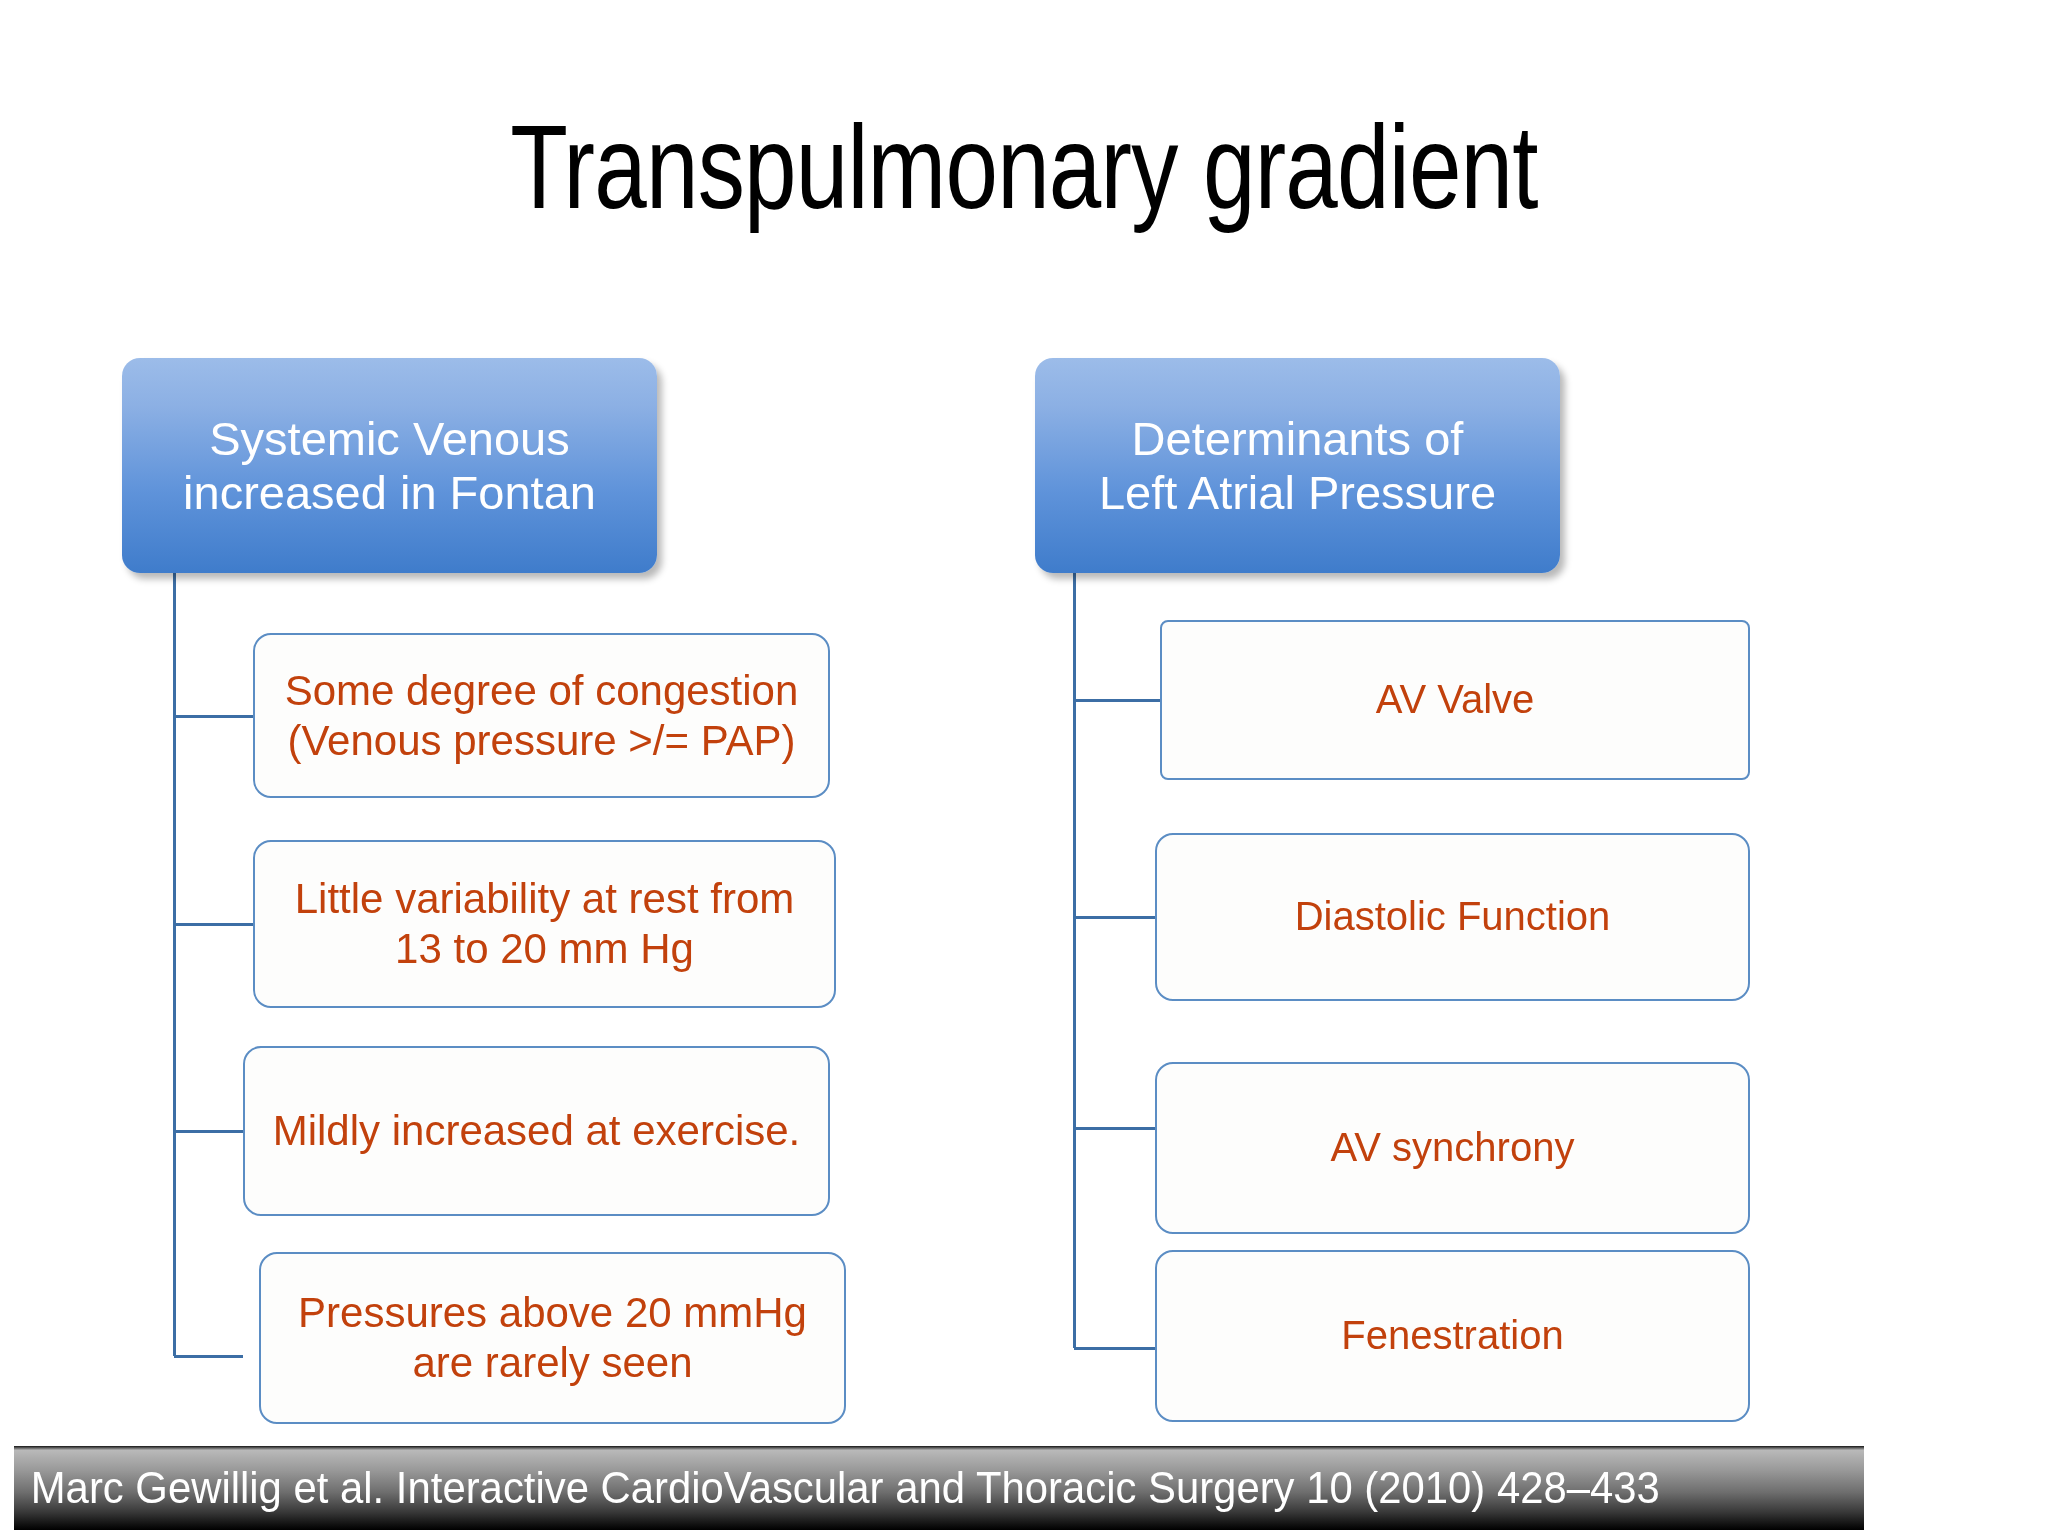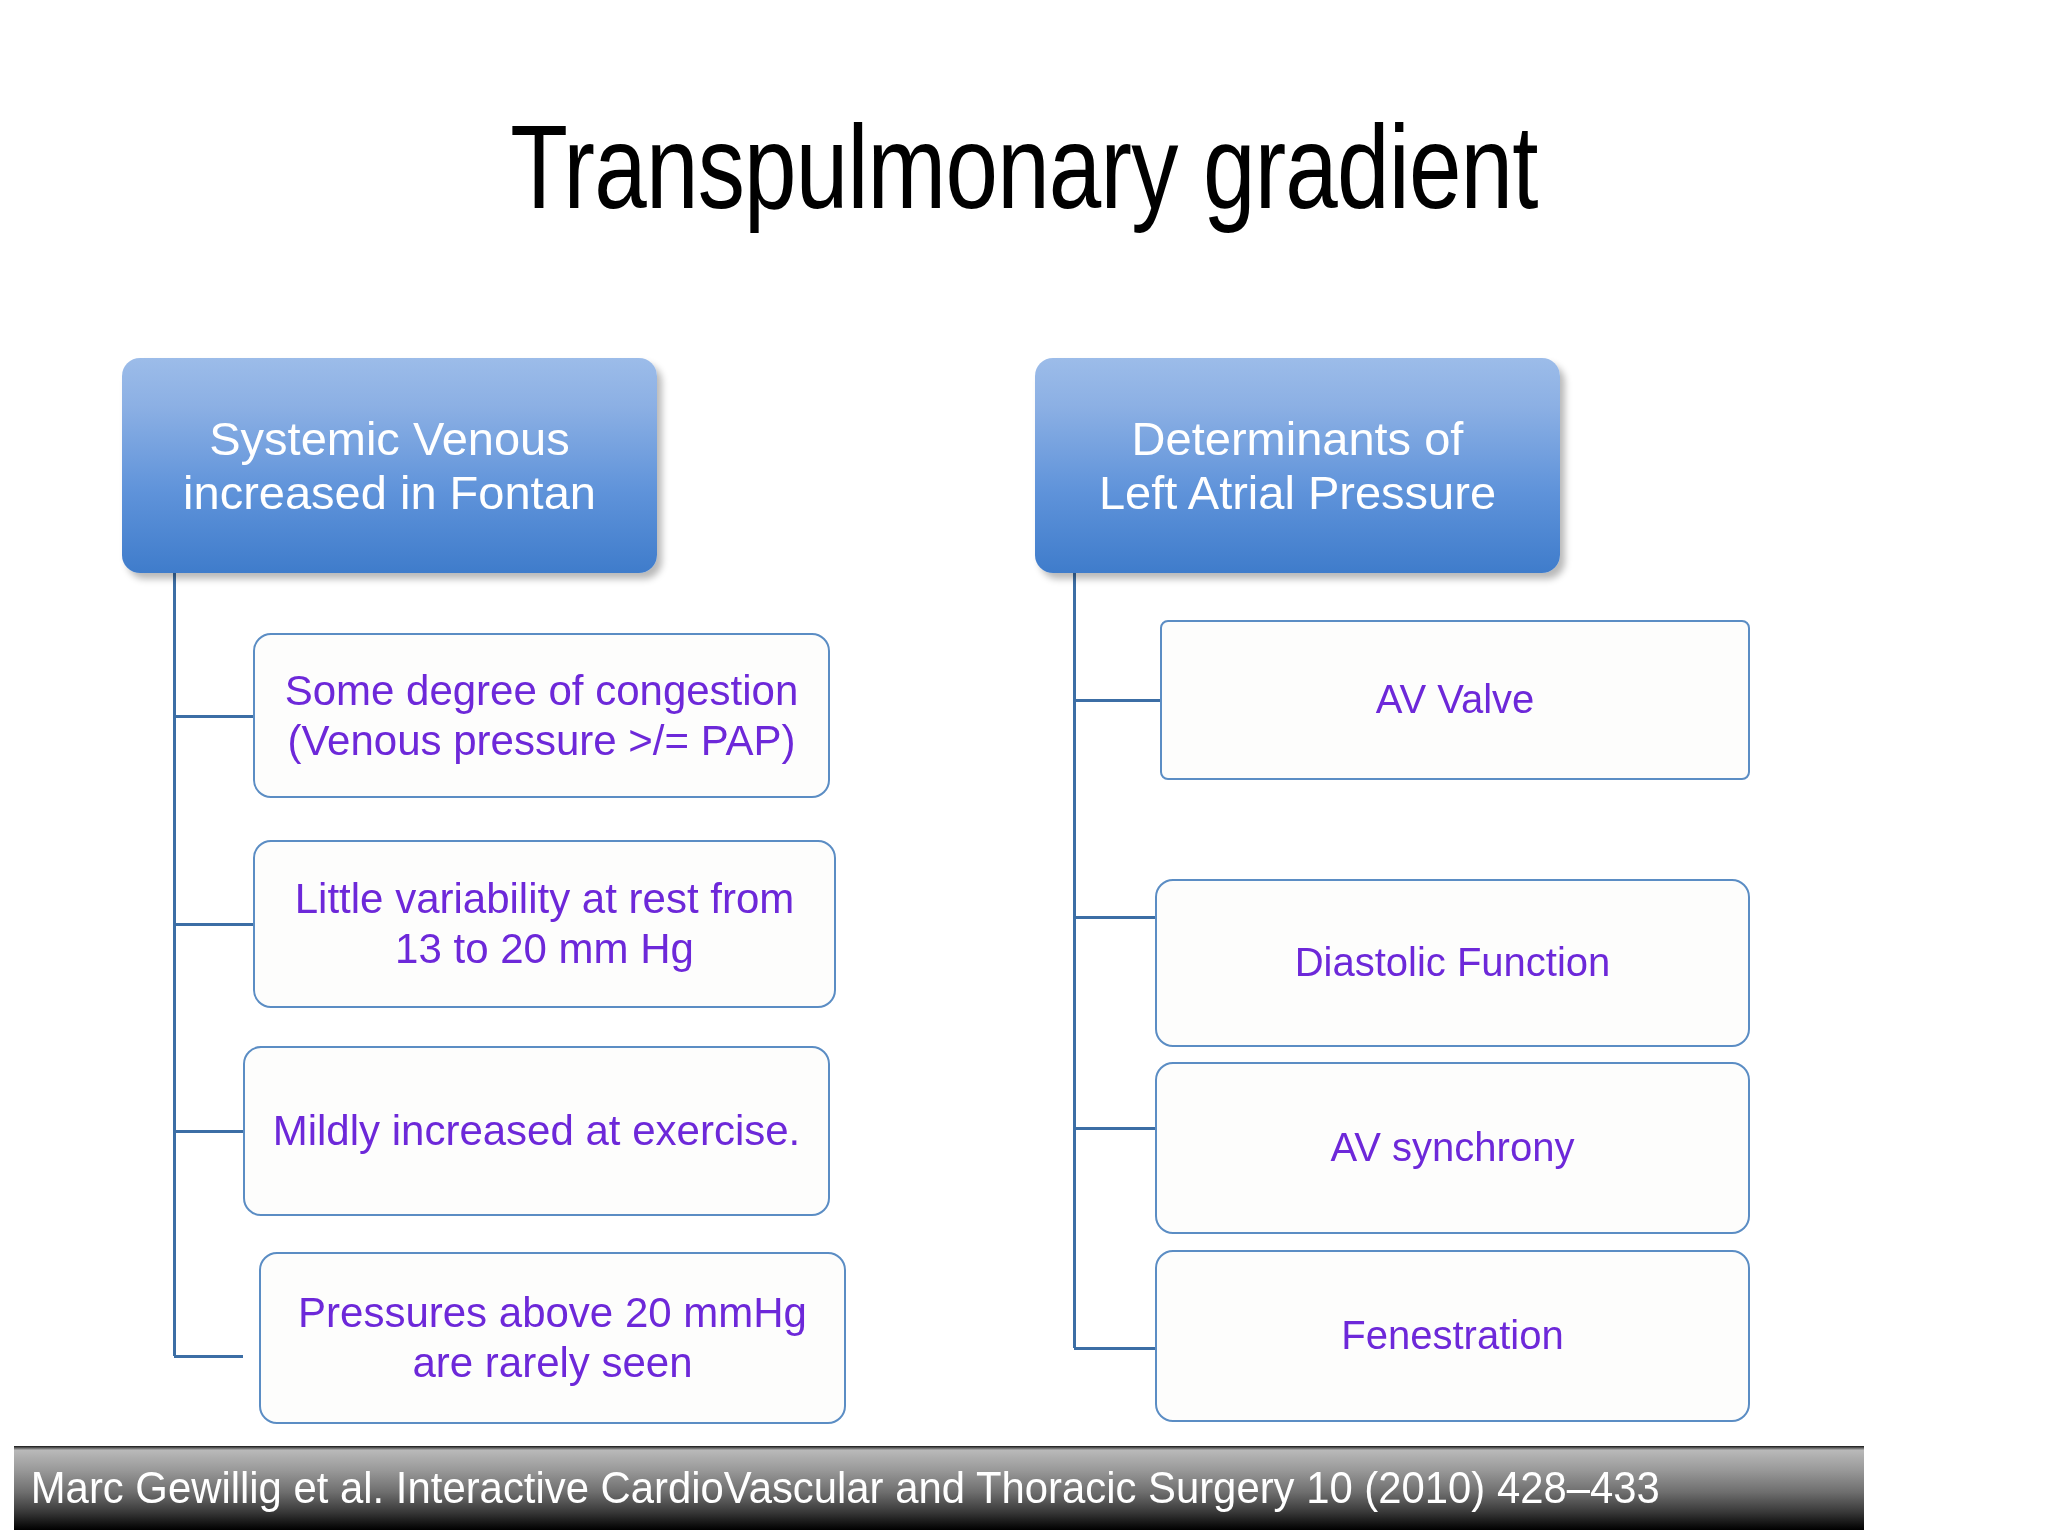--- a/index.html
+++ b/index.html
@@ -63,37 +63,37 @@
   
   .leaf {
     position: absolute;
     border: 2px solid #5b8dc4;
     border-radius: 18px;
     background: #fdfdfc;
     display: flex;
     align-items: center;
     justify-content: center;
     text-align: center;
-    color: #6d28d9;
+    color: #c2410c;
     font-size: 42px;
     line-height: 1.18;
     padding: 0 12px;
     box-sizing: border-box;
   }
   .leaf.small { font-size: 40px; }
 
   
   #leaf-l0 { left: 253px; top: 633px;  width: 577px; height: 165px; }
   #leaf-l1 { left: 253px; top: 840px;  width: 583px; height: 168px; }
   #leaf-l2 { left: 243px; top: 1046px; width: 587px; height: 170px; }
   #leaf-l3 { left: 243px; top: 1252px; width: 587px; height: 172px; margin-left: 16px; }
 
   
   #leaf-r0 { left: 1160px; top: 620px;  width: 590px; height: 160px; border-radius: 8px; }
-  #leaf-r1 { left: 1155px; top: 879px;  width: 595px; height: 168px; }
+  #leaf-r1 { left: 1155px; top: 833px;  width: 595px; height: 168px; }
   #leaf-r2 { left: 1155px; top: 1042px; width: 595px; height: 172px; margin-top: 20px; }
   #leaf-r3 { left: 1155px; top: 1250px; width: 595px; height: 172px; }
 
   
   #citation-bar {
     position: absolute;
     left: 14px;
     top: 1446px;
     width: 1850px;
     height: 84px;

